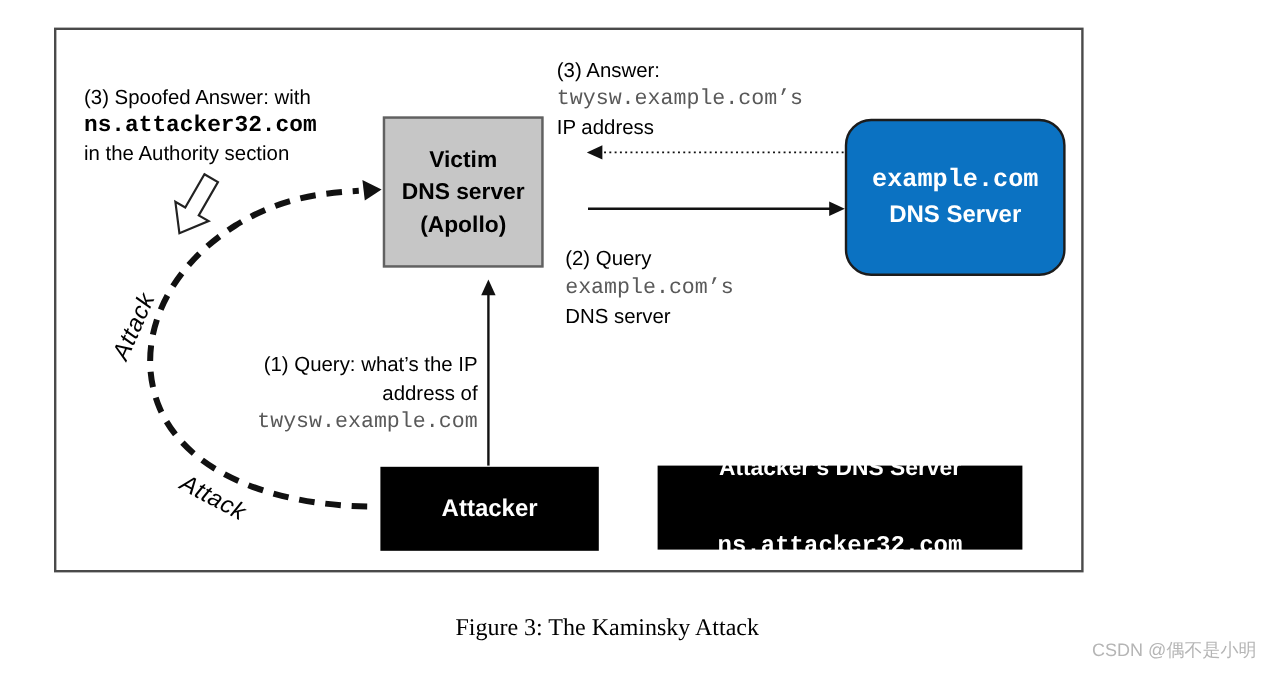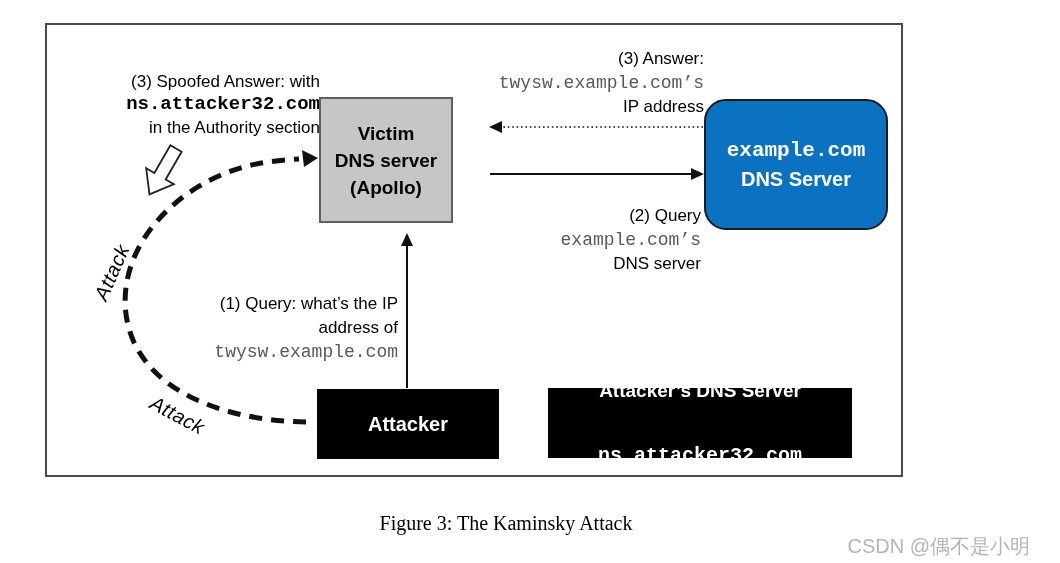--- a/index.html
+++ b/index.html
@@ -20,37 +20,37 @@
   .example .mono-line{font-family:"Liberation Mono", monospace;font-size:21px;}
   .example .sans-line{font-size:20px;}
   .attacker{left:317px;top:389px;width:182px;height:70px;background:var(--black-fill,#000);
             color:#fff;font-weight:bold;font-size:20px;}
   .attackerdns{left:548px;top:388px;width:304px;height:70px;background:var(--black-fill,#000);
                color:#fff;font-weight:bold;line-height:25px;gap:40px;}
   .attackerdns .sans-line{font-size:19px;}
   .attackerdns .mono-line{font-family:"Liberation Mono", monospace;font-size:20px;}
 
   
-  .note{text-align:right;font-size:17px;line-height:23px;}
+  .note{text-align:left;font-size:17px;line-height:23px;}
   .spoofed{left:70px;top:70px;width:250px;}
   .spoofed .mono-bold{font-family:"Liberation Mono", monospace;font-weight:bold;font-size:19px;}
   .answer{left:464px;top:47px;width:240px;line-height:24px;}
   .query2{left:471px;top:180px;width:230px;line-height:24px;margin-top:24px;}
   .query1{left:150px;top:292px;width:248px;text-align:right;line-height:24px;}
   .mono-gray{font-family:"Liberation Mono", monospace;color:var(--mono-gray,#595959);font-size:18px;}
 
   
   .attack-label{font-style:italic;font-size:20px;letter-spacing:0.5px;}
   .attack-upper{left:83px;top:261px;transform:rotate(-66deg);}
   .attack-lower{left:148px;top:404px;transform:rotate(28deg);}
 
   
   .caption{left:0;top:512px;width:950px;text-align:center;
            font-family:"Liberation Serif", serif;font-size:20px;color:#000;padding-left:31px;}
-  .watermark{right:30px;top:533px;font-size:20px;color:var(--watermark-gray,#b5b5b5);}
+  .watermark{right:13px;top:533px;font-size:15px;color:var(--watermark-gray,#b5b5b5);}
 
   svg.overlay{position:absolute;left:0;top:0;pointer-events:none;}
 </style>
 </head>
 <body>
 
 <div class="page">
 
   <div class="abs figure-border"></div>
 

